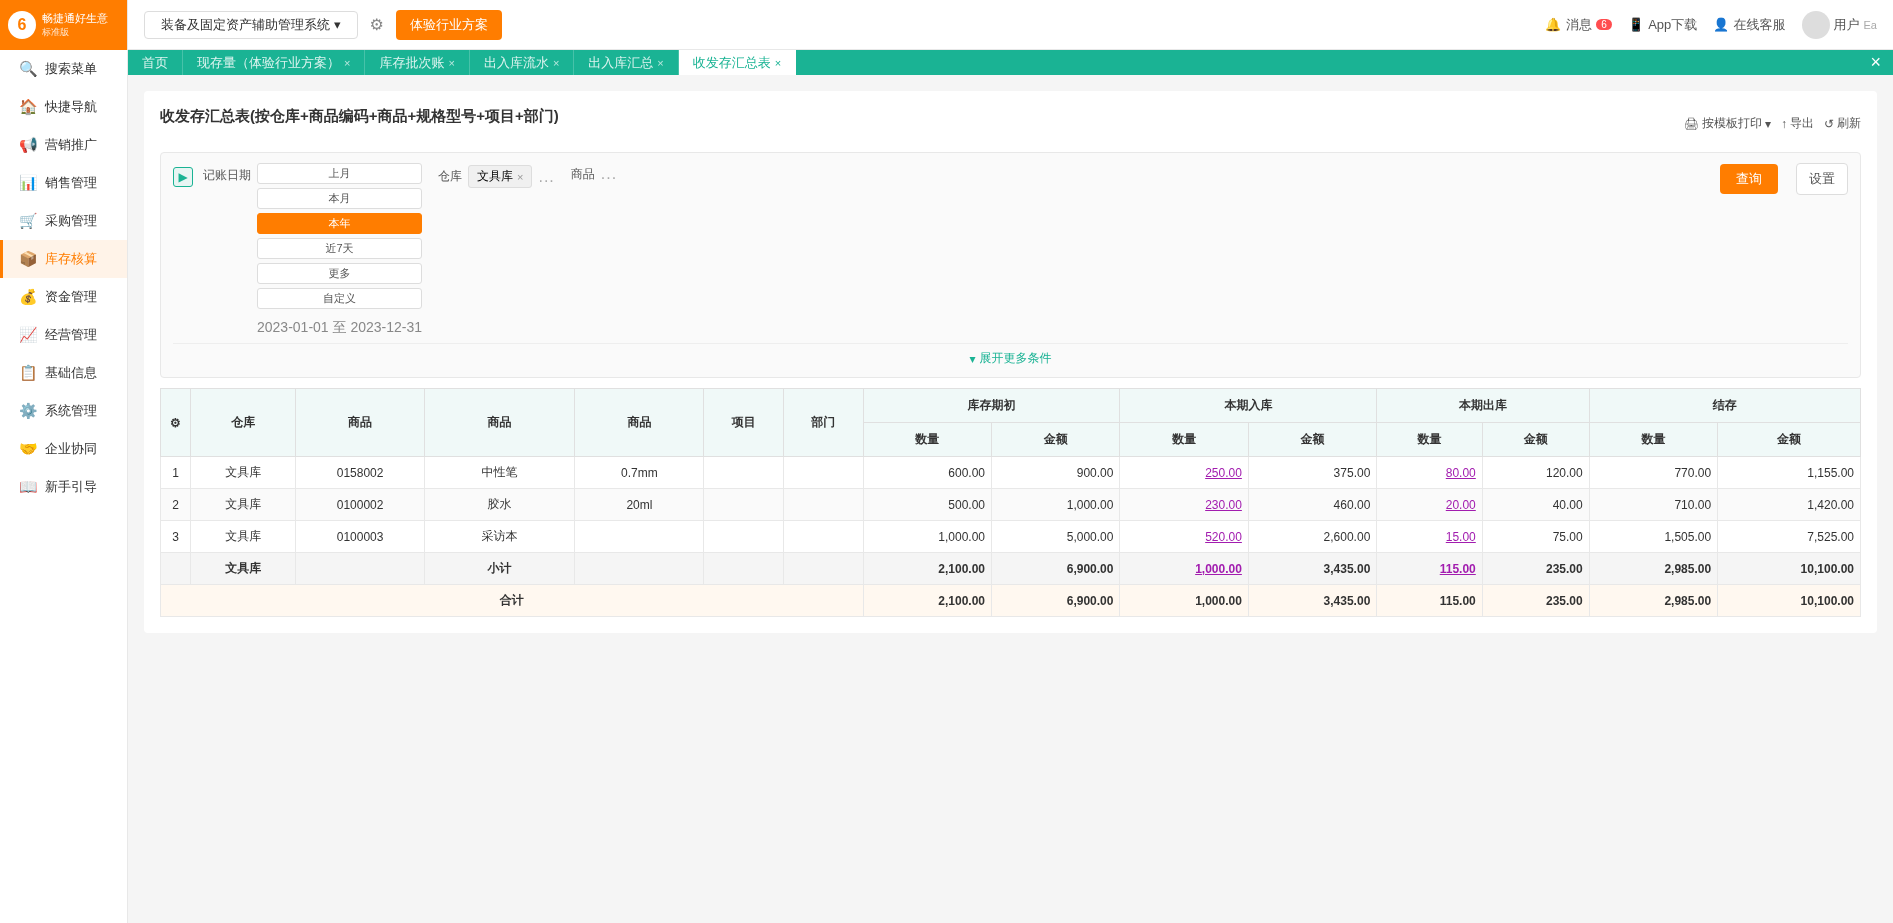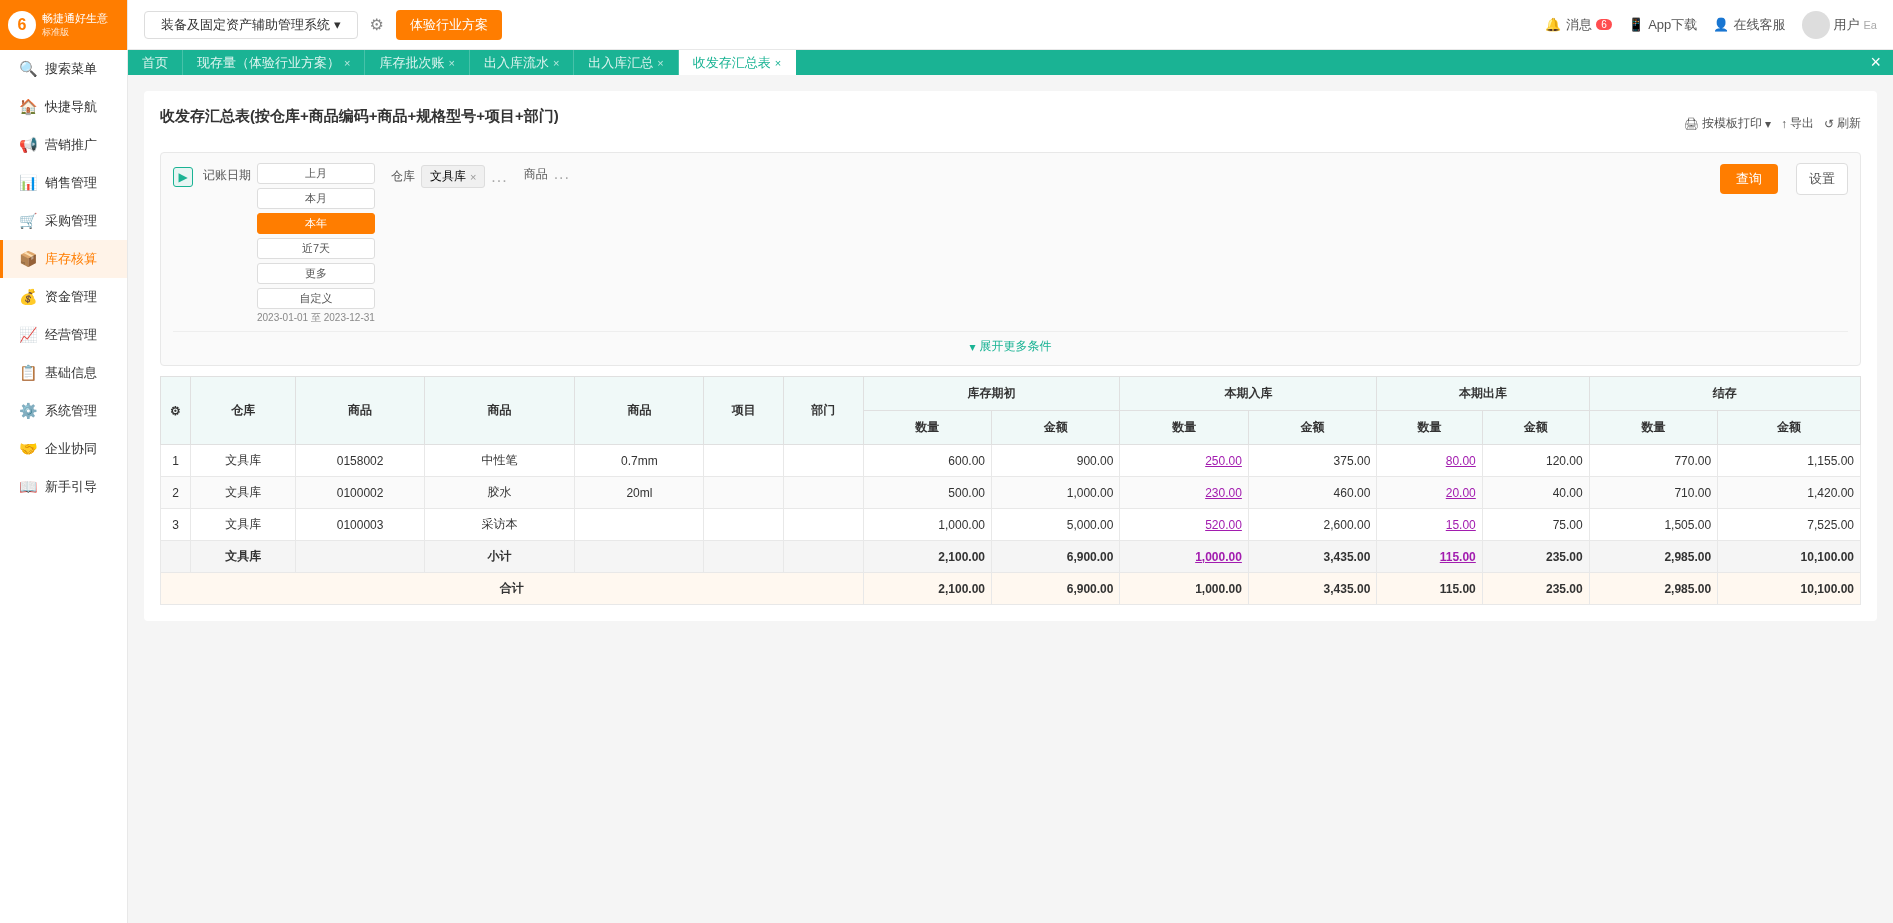--- a/index.html
+++ b/index.html
@@ -225,21 +225,21 @@
                 <span style="color:#555;font-size:12px;white-space:nowrap;margin-top:4px;">记账日期</span>
                 <div>
                   <div style="display:flex;gap:4px;flex-direction:column;" id="date-options-row">
                       <button class="date-btn">上月</button>
                       <button class="date-btn">本月</button>
                       <button class="date-btn active">本年</button>
                       <button class="date-btn">近7天</button>
                       <button class="date-btn">更多</button>
                       <button class="date-btn">自定义</button>
                     </div>
-                  <div style="font-size:10px;color:#888;margin-top:2px;">2023-01-01 至 2023-12-31</div>
+                  <div style="font-size:14px;color:#888;margin-top:10px;">2023-01-01 至 2023-12-31</div>
                 </div>
               </div>
 
               <div style="display:flex;align-items:center;gap:6px;margin-top:2px;">
                 <span style="color:#555;font-size:12px;white-space:nowrap;">仓库</span>
                 <div class="warehouse-tag">
                   <span>文具库</span>
                   <span class="warehouse-tag-close">×</span>
                 </div>
                 <span class="more-btn">...</span>

